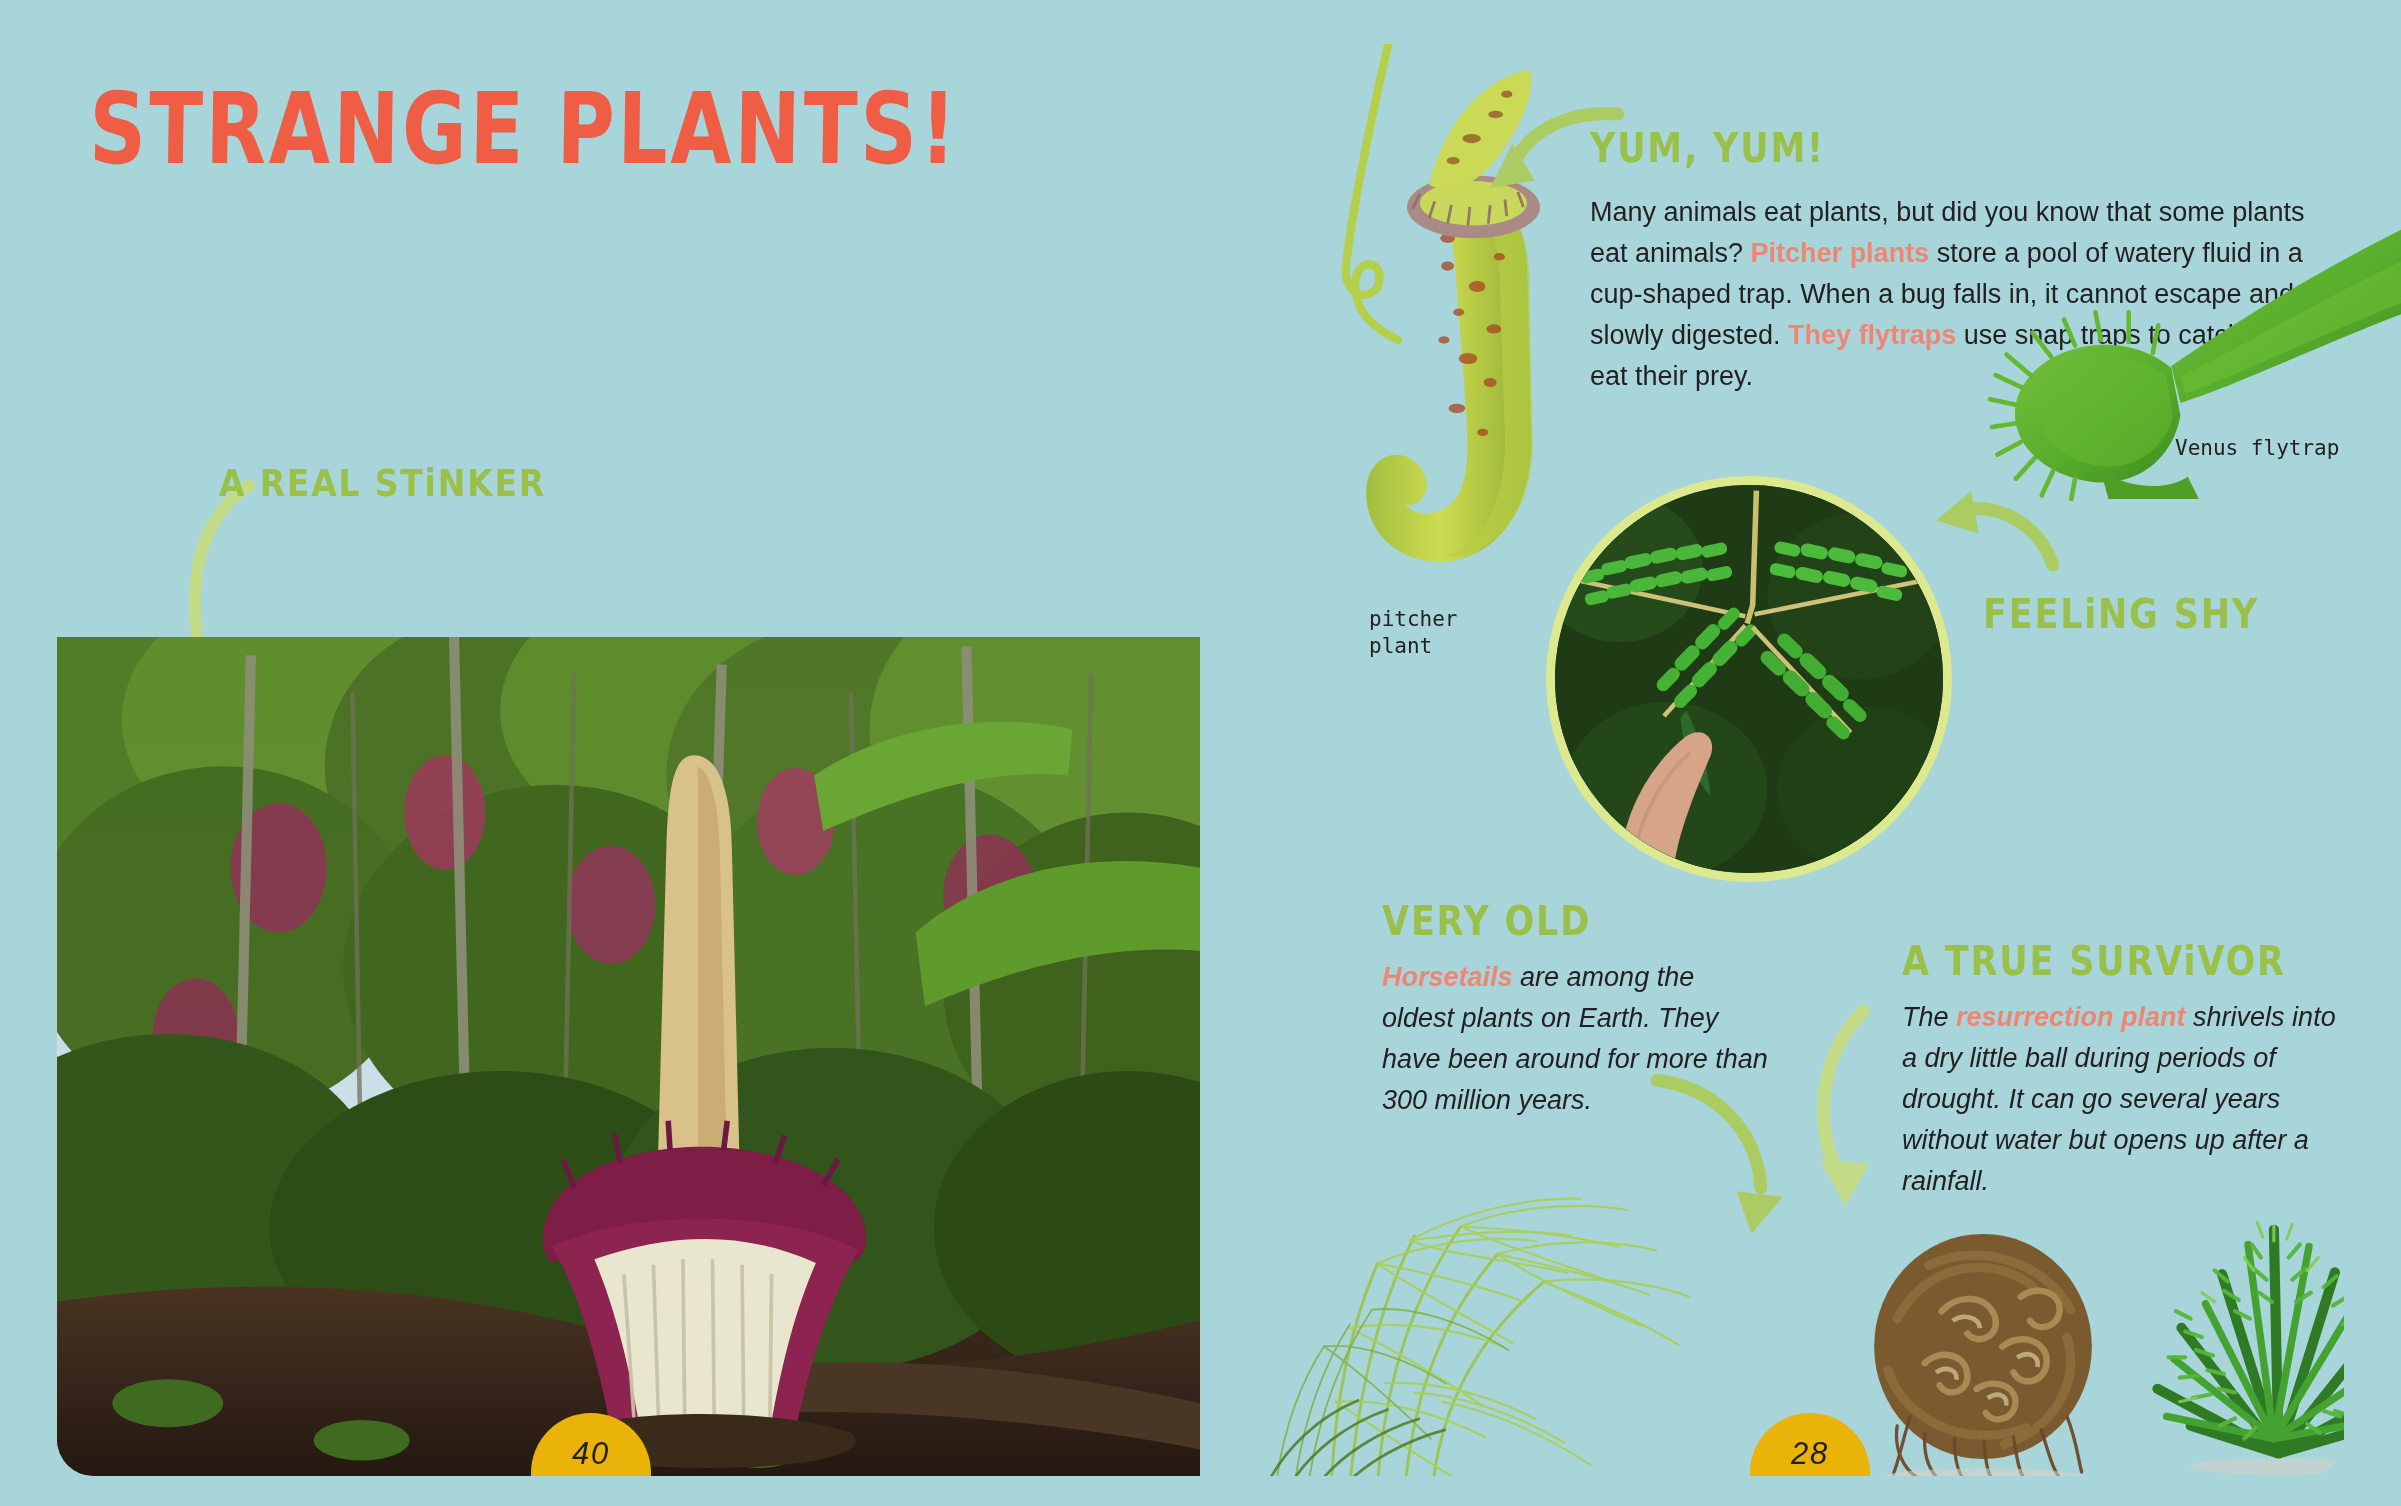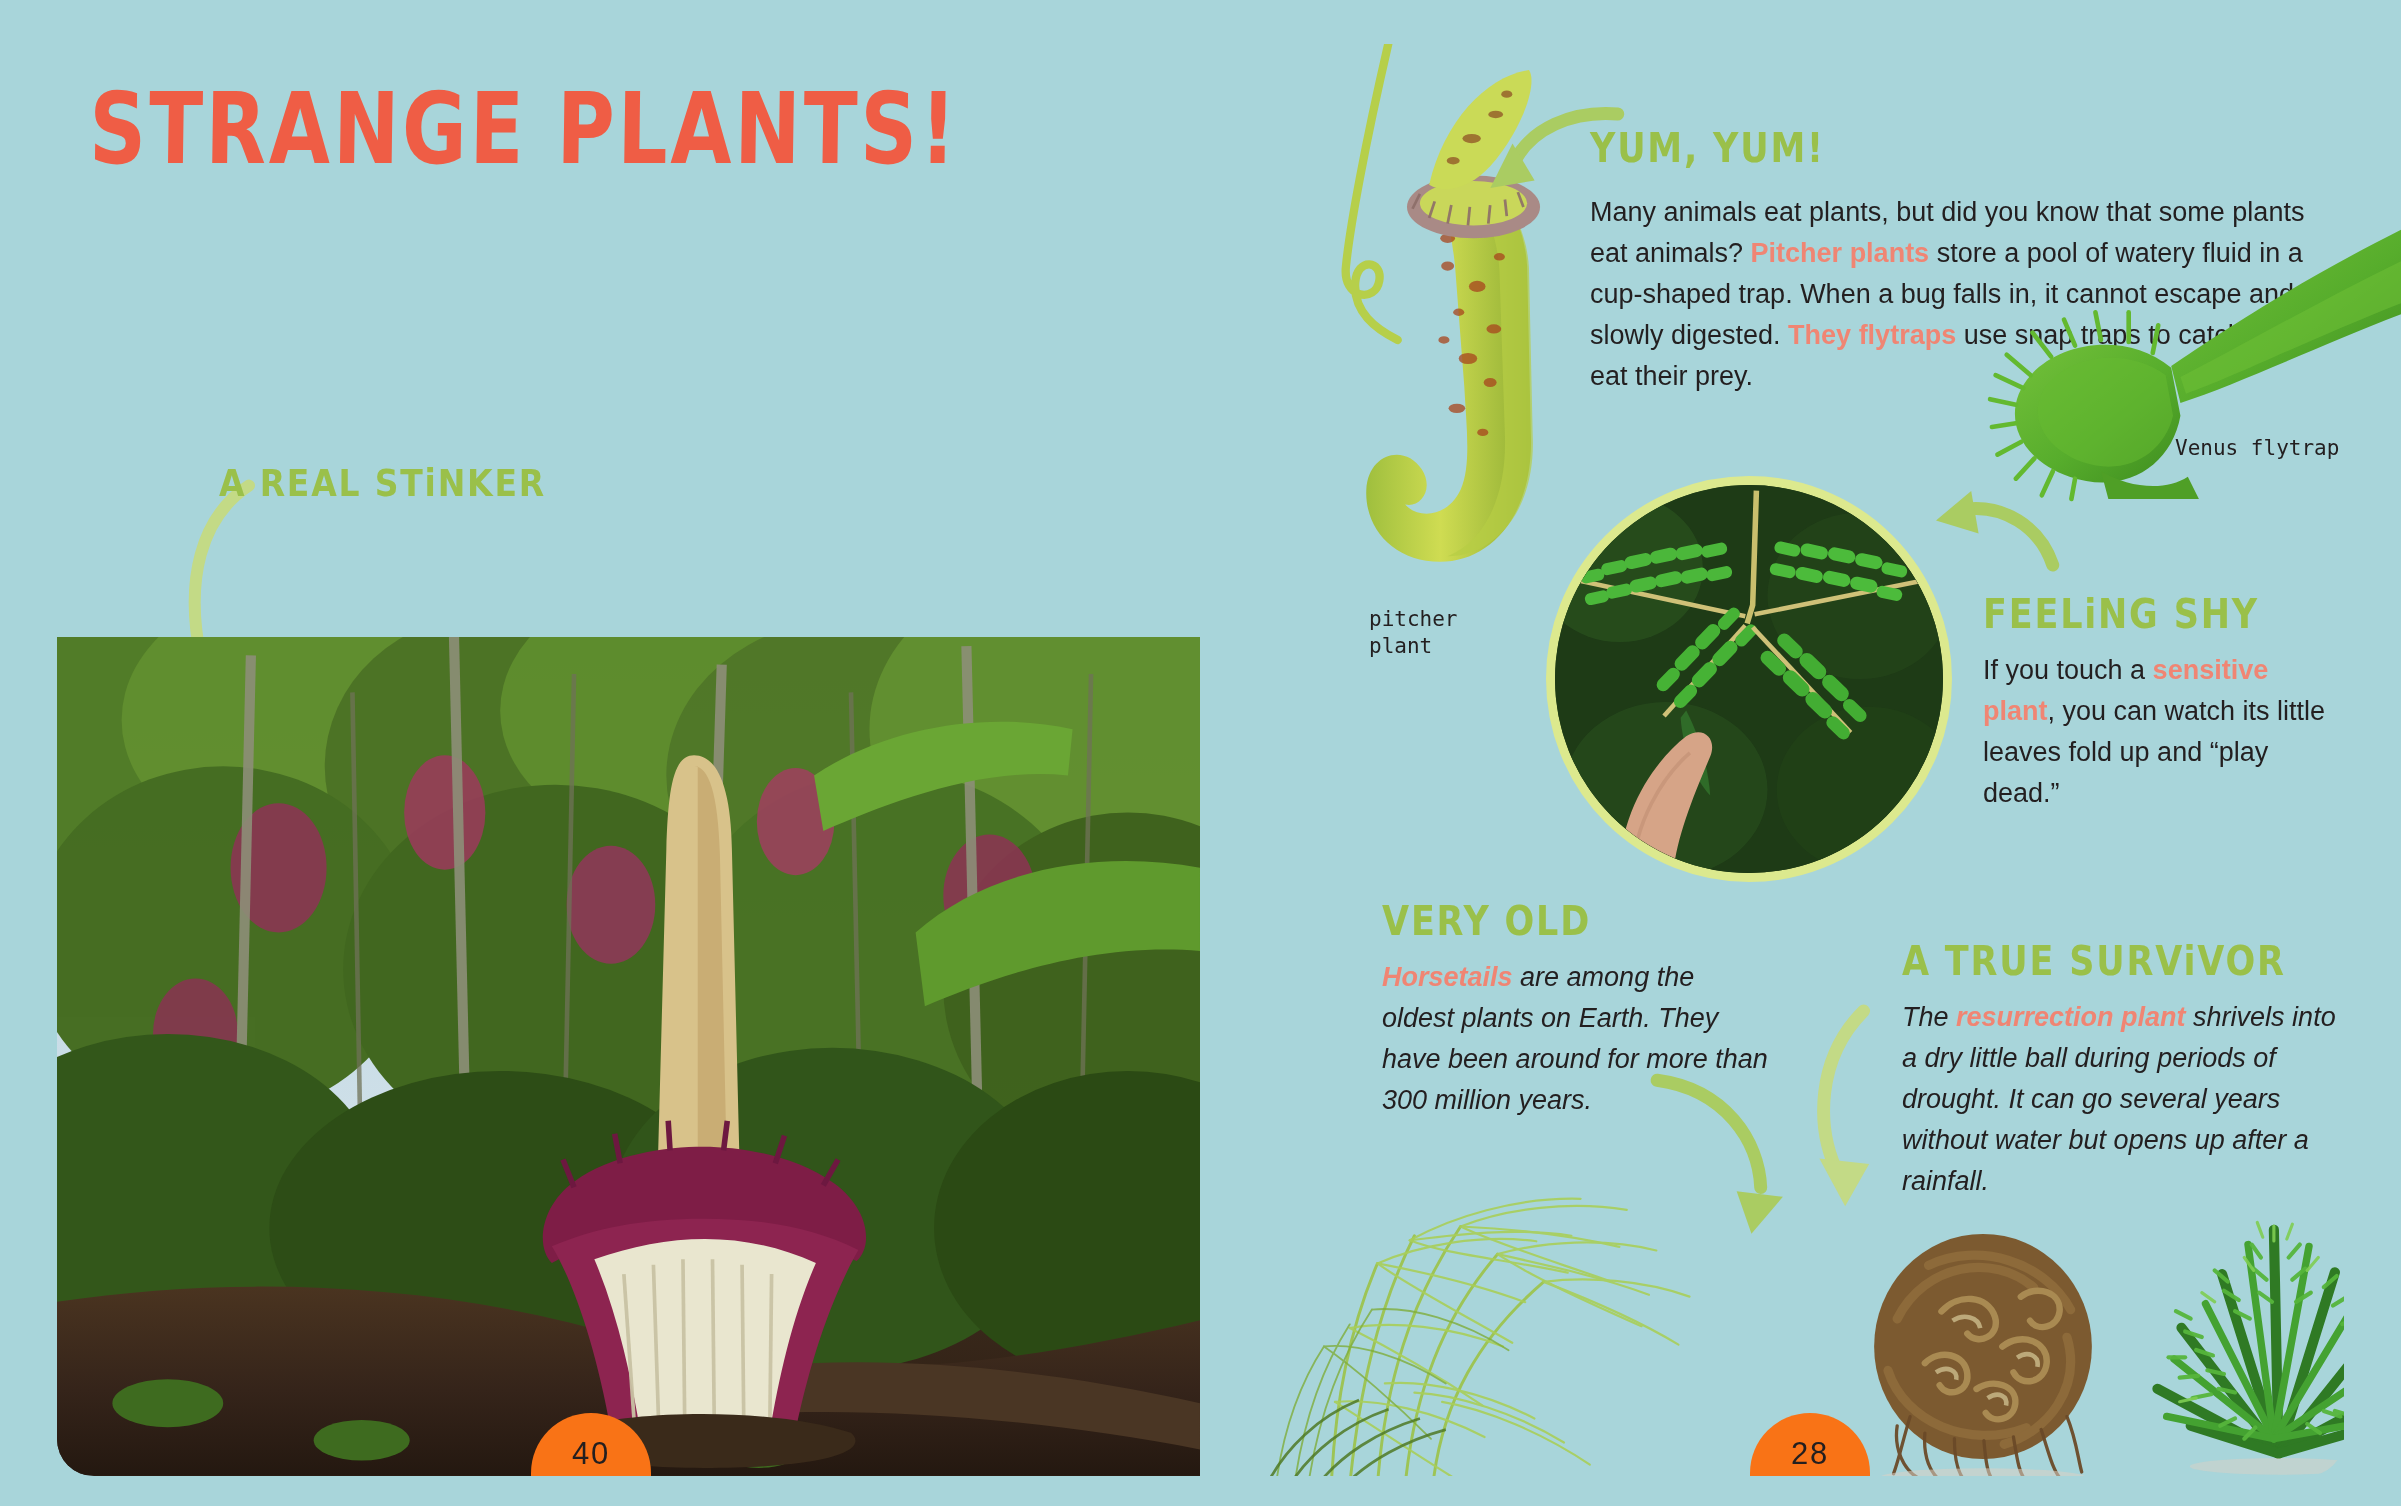--- a/index.html
+++ b/index.html
@@ -131,24 +131,24 @@
     position:absolute;left:1489px;top:432px;
     width:406px;height:406px;border-radius:50%;
     border:9.2px solid #dce98e;
     background:radial-gradient(circle at 40% 35%,#2f5a22 0%,#1d3a15 60%,#13260d 100%);
     overflow:hidden;box-sizing:border-box;
   }
 
   
   .pagetab{
     position:absolute;width:120px;height:63px;
-    background:#f97316;
+    background:#eab308;
     border-radius:63px 63px 0 0;
     display:flex;align-items:flex-end;justify-content:center;
-    padding-bottom:3.7px;box-sizing:border-box;
+    padding-bottom:3.7px;box-sizing:border-box;font-style:italic;
   }
   .pagetab span{font-size:31px;color:#231f20;letter-spacing:1.8px;}
   #tab40{left:531px;top:1413px;}
   #tab41{left:1750px;top:1413px;}
 
   svg{overflow:visible;}
 </style>
 </head>
 <body>
 
@@ -418,23 +418,20 @@
       <path d="M84 420 C 86 366, 116 316, 146 290" stroke="#c08f73" stroke-width="4" fill="none" opacity="0.6"></path>
     </svg>
   </div>
 
   <svg style="position:absolute;left:1866px;top:445px;width:139px;height:102px;" viewBox="0 0 150 110">
     <path d="M140 82 C 126 40, 86 16, 44 22" stroke="#aacc62" stroke-width="14" fill="none" stroke-linecap="round"></path>
     <path d="M14 34 L60 48 L52 2 Z" fill="#aacc62"></path>
   </svg>
 
   <div class="shy-head">FEELiNG SHY</div>
-  <div class="shy-body">
-    <span>If you touch a </span><span class="hl-coral">sensitive plant</span><span>, you can watch its little leaves fold up and “play dead.”</span>
-  </div>
 
   <div class="old-head">VERY OLD</div>
   <div class="old-body">
     <span class="hl-coral">Horsetails</span><span> are among the oldest plants on Earth. They have been around for more than 300 million years.</span>
   </div>
 
   <svg style="position:absolute;left:1182px;top:1044px;width:517px;height:397px;" viewBox="0 0 560 430">
     <g stroke="#9dc44f" stroke-width="3.2" fill="none" stroke-linecap="round" opacity="0.95">
       <path d="M120 430 C 130 330, 150 240, 190 160"></path>
       <path d="M150 430 C 158 320, 186 230, 240 150"></path>

